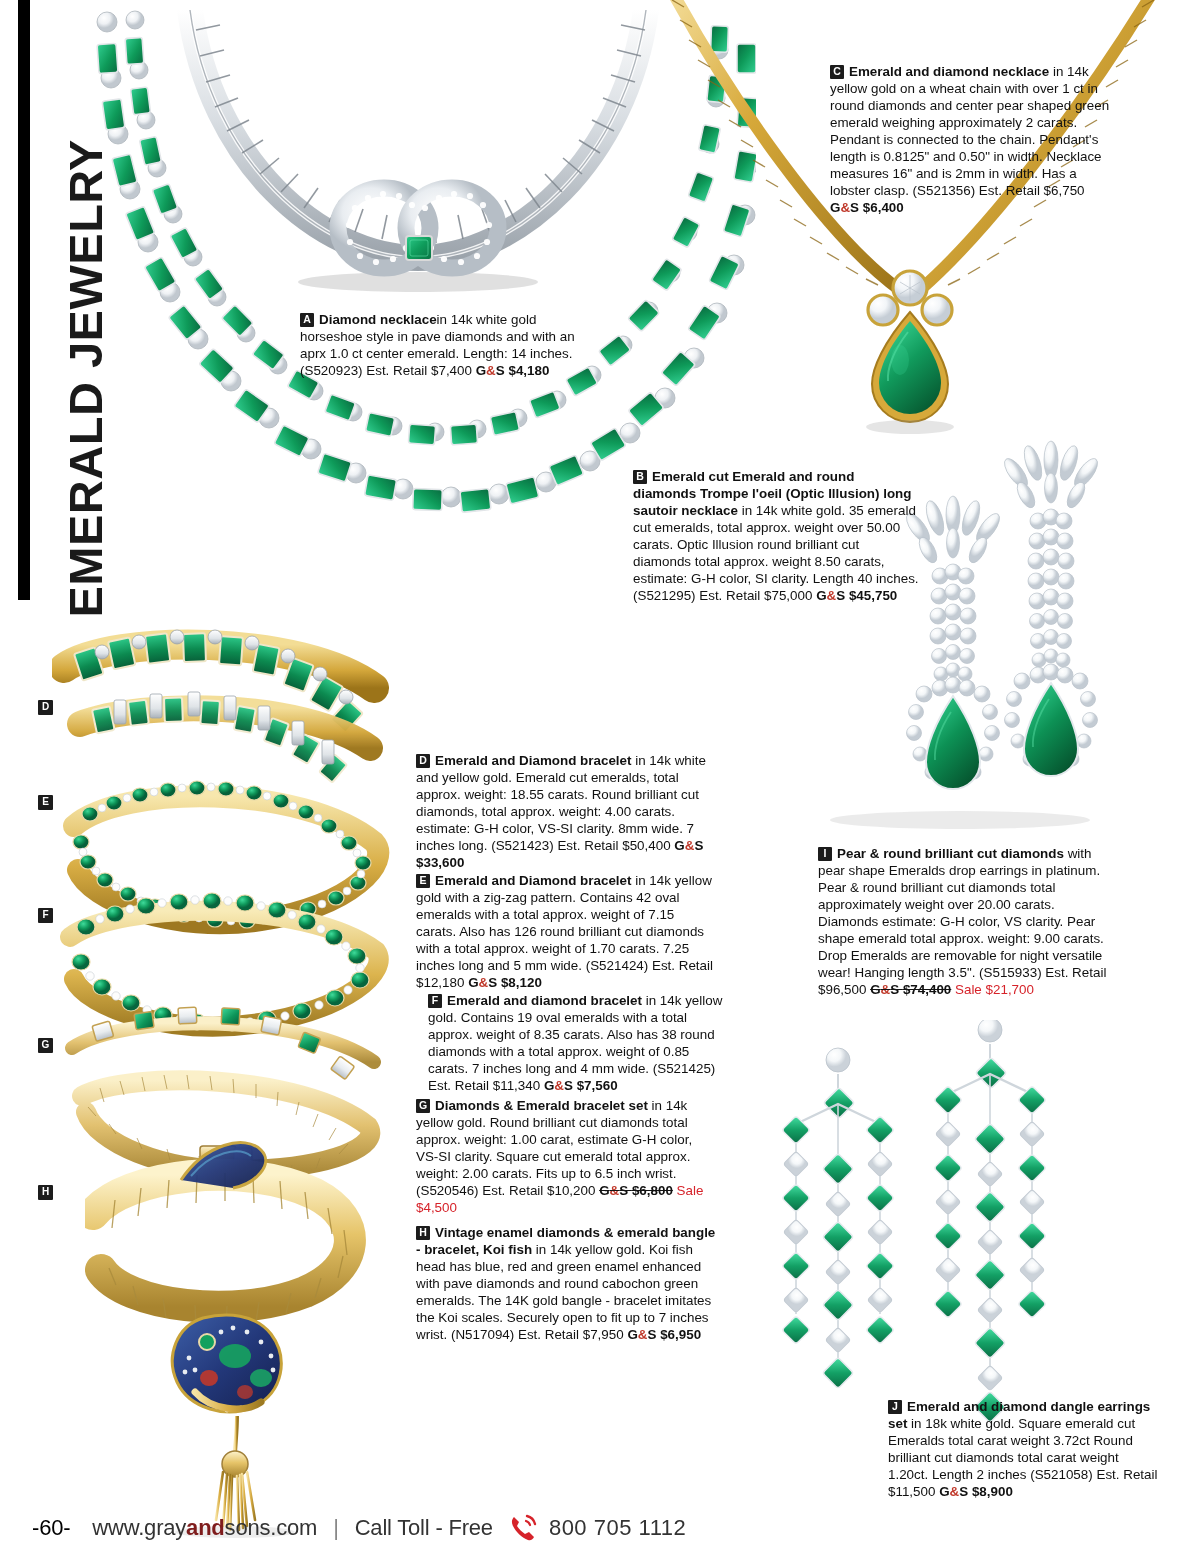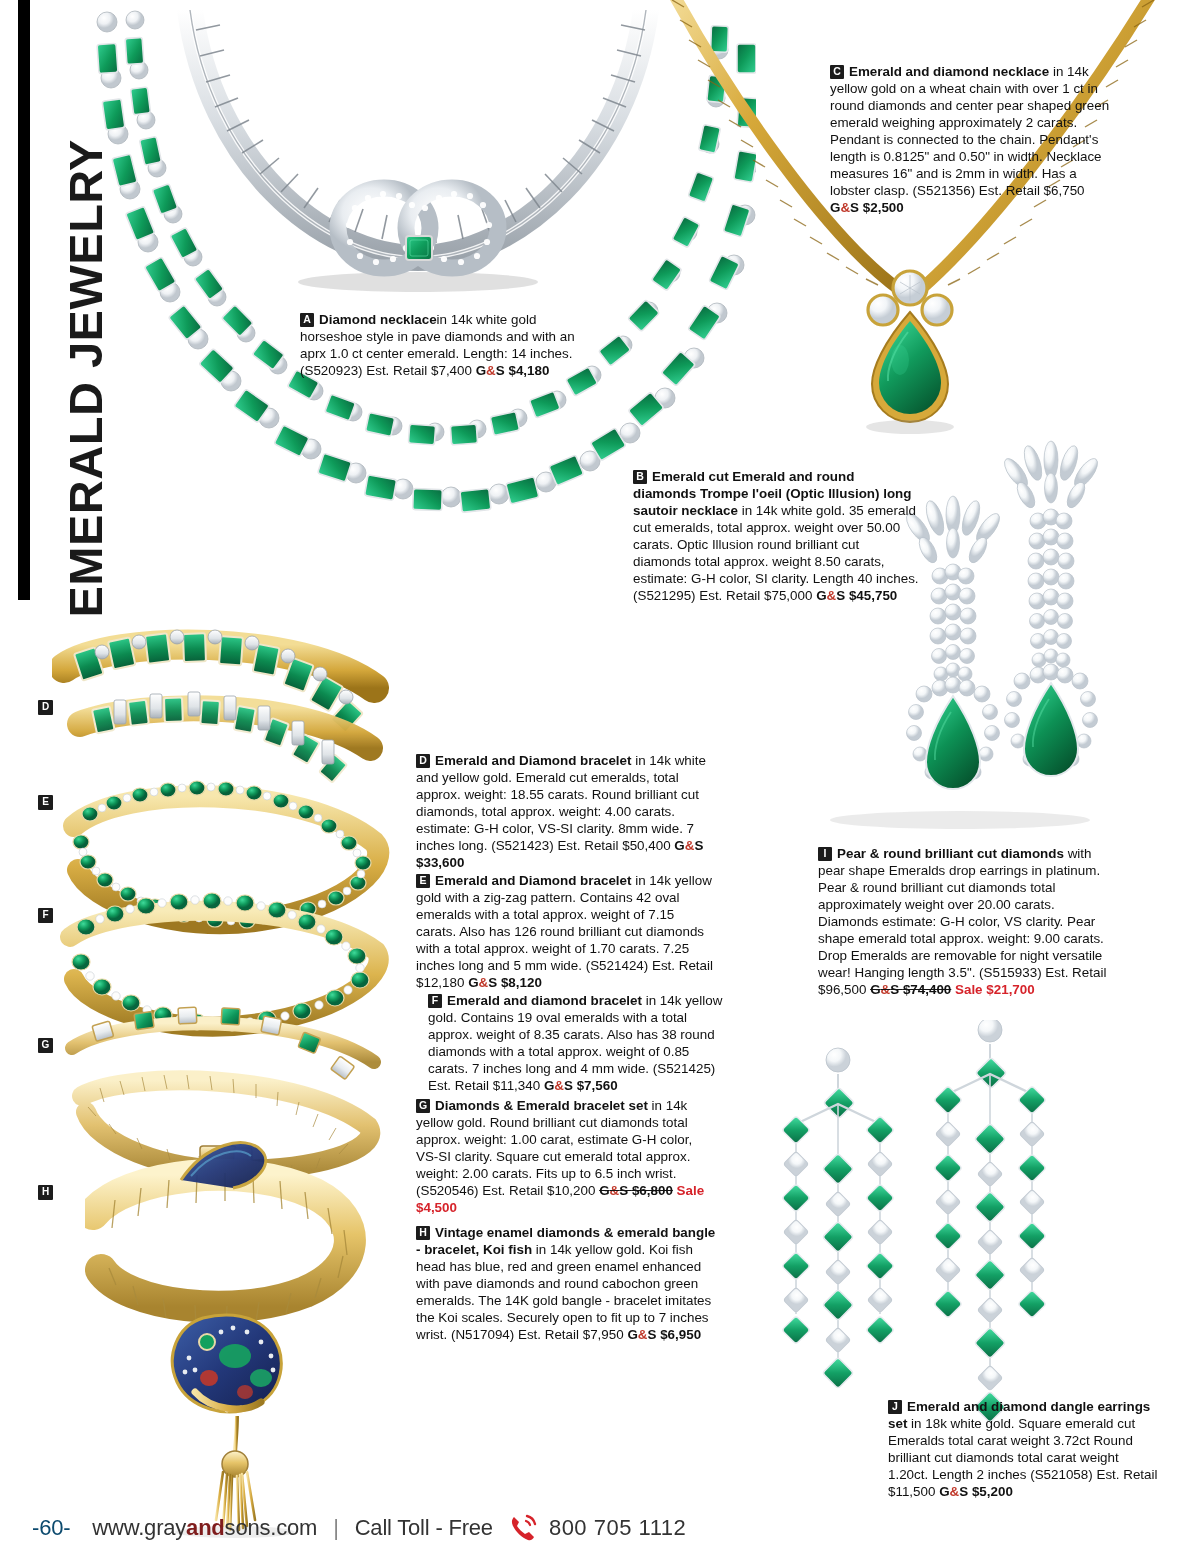--- a/index.html
+++ b/index.html
@@ -60,21 +60,21 @@
     height: 14px;
     text-align: center;
     vertical-align: 1px;
     margin-right: 5px;
     border-radius: 1px;
   }
   .desc .ttl { font-weight: bold; text-align: center; }
   .desc .gs { font-weight: bold; }
   .desc .gs .amp { color: #c0392b; }
   .desc .strike { text-decoration: line-through; }
-  .desc .sale { color: #d6232a; font-weight: bold; text-align: center; }
+  .desc .sale { color: #d6232a; font-weight: normal; text-align: center; }
   .desc .price { font-weight: bold; }
 
   
   .photo-badge {
     position: absolute;
     background: #1c1c1c;
     color: #fff;
     font-weight: bold;
     font-size: 10px;
     line-height: 14px;
@@ -89,21 +89,21 @@
     position: absolute;
     left: 0; bottom: 0;
     width: 1200px; height: 60px;
     display: flex;
     align-items: center;
     padding-left: 32px;
     font-size: 22px;
     color: #333;
     letter-spacing: -0.2px;
   }
-  .footer .pg { color: #0c4a6e; }
+  .footer .pg { color: #000000; }
   .footer .url { margin-left: 22px; }
   .footer .url .red { color: #7f1d1d; font-weight: bold; }
   .footer .sep { margin: 0 16px; color: #888; }
   .footer .toll { }
   .footer .phoneicon {
     display: inline-block;
     margin: 0 12px 0 14px;
     position: relative;
     top: 3px;
   }
@@ -1035,21 +1035,21 @@
 
   <div class="desc" style="left:633px; top:468px; width:288px;">
     <span class="badge">B</span><span class="ttl">Emerald cut Emerald and round diamonds Trompe l'oeil (Optic Illusion) long sautoir necklace</span>
     <span>in 14k white gold. 35 emerald cut emeralds, total approx. weight over 50.00 carats. Optic Illusion round brilliant cut diamonds total approx. weight 8.50 carats, estimate: G-H color, SI clarity. Length 40 inches. (S521295) Est. Retail $75,000 </span><span class="gs">G<span class="amp">&amp;</span>S</span>
     <span class="price">$45,750</span>
   </div>
 
   <div class="desc" style="left:830px; top:63px; width:285px;">
     <span class="badge">C</span><span class="ttl">Emerald and diamond necklace</span>
     <span>in 14k yellow gold on a wheat chain with over 1 ct in round diamonds and center pear shaped green emerald weighing approximately 2 carats. Pendant is connected to the chain. Pendant's length is 0.8125" and 0.50" in width. Necklace measures 16" and is 2mm in width. Has a lobster clasp. (S521356) Est. Retail $6,750 </span><span class="gs">G<span class="amp">&amp;</span>S</span>
-    <span class="price">$2,500</span>
+    <span class="price">$6,400</span>
   </div>
 
   <div class="desc" style="left:416px; top:752px; width:300px;">
     <span class="badge">D</span><span class="ttl">Emerald and Diamond bracelet</span>
     <span>in 14k white and yellow gold. Emerald cut emeralds, total approx. weight: 18.55 carats. Round brilliant cut diamonds, total approx. weight: 4.00 carats. estimate: G-H color, VS-SI clarity. 8mm wide. 7 inches long. (S521423) Est. Retail $50,400 </span><span class="gs">G<span class="amp">&amp;</span>S</span>
     <span class="price">$33,600</span>
   </div>
 
   <div class="desc" style="left:416px; top:872px; width:300px;">
     <span class="badge">E</span><span class="ttl">Emerald and Diamond bracelet</span>
@@ -1079,21 +1079,21 @@
   <div class="desc" style="left:818px; top:845px; width:300px;">
     <span class="badge">I</span><span class="ttl">Pear &amp; round brilliant cut diamonds</span>
     <span>with pear shape Emeralds drop earrings in platinum. Pear &amp; round brilliant cut diamonds total approximately weight over 20.00 carats. Diamonds estimate: G-H color, VS clarity. Pear shape emerald total approx. weight: 9.00 carats. Drop Emeralds are removable for night versatile wear! Hanging length 3.5". (S515933) Est. Retail $96,500 </span><span class="gs strike">G<span class="amp">&amp;</span>S </span><span class="price strike">$74,400</span>
     <span class="sale">Sale</span>
     <span class="sale">$21,700</span>
   </div>
 
   <div class="desc" style="left:888px; top:1398px; width:272px;">
     <span class="badge">J</span><span class="ttl">Emerald and diamond dangle earrings set</span>
     <span>in 18k white gold. Square emerald cut Emeralds total carat weight 3.72ct  Round brilliant cut diamonds total carat weight 1.20ct. Length 2 inches (S521058) Est. Retail $11,500 </span><span class="gs">G<span class="amp">&amp;</span>S</span>
-    <span class="price">$5,200</span>
+    <span class="price">$8,900</span>
   </div>
 
   <div class="footer">
     <span class="pg">-60-</span>
     <span class="url"><span>www.gray</span><span class="red">and</span><span>sons.com</span></span>
     <span class="sep">|</span>
     <span class="toll">Call Toll - Free</span>
     <span class="phoneicon">
       <svg width="30" height="30" viewBox="0 0 30 30">
         <path d="M7 4 C 5 6, 4 9, 6 13 C 9 19, 15 25, 21 27 C 24 28, 26 26, 27 24 L 22 19 L 18 21 C 15 19, 12 16, 10 13 L 12 9 Z" fill="#d6232a"></path>

